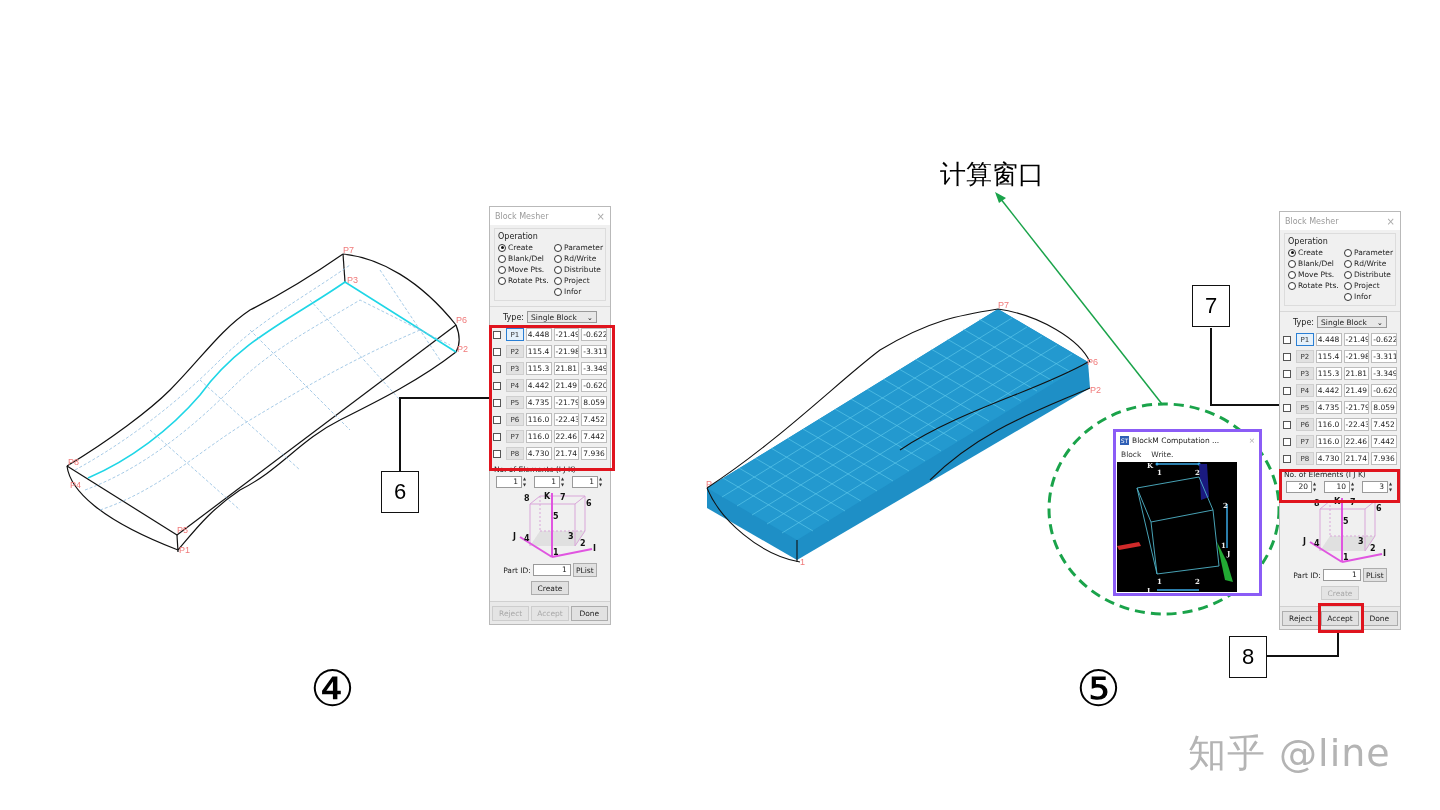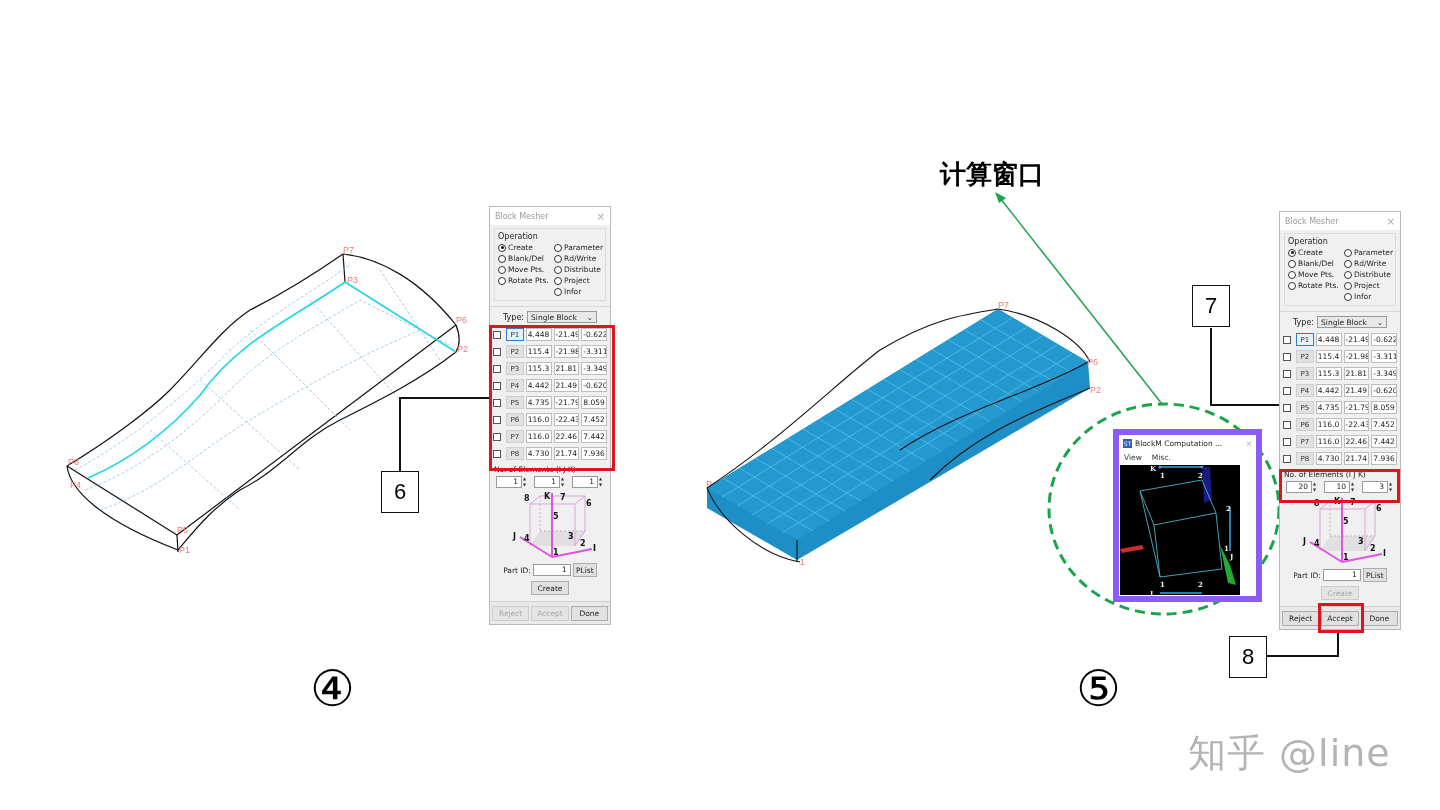--- a/index.html
+++ b/index.html
@@ -69,31 +69,31 @@
   .create-row { display: flex; justify-content: center; margin: 4px 0 6px 0; }
   .footer { display: flex; gap: 2px; padding: 4px 2px 3px 2px; border-top: 1px solid #d0d0d0; background: #e9e9e9; }
   .footer .btn { flex: 1; height: 15px; }
 
   .redbox { position: absolute; border: 3px solid #e0141e; pointer-events: none; }
   .callout {
     position: absolute; width: 38px; height: 42px; border: 1.5px solid #111; background: #fff;
     font-family: "Liberation Sans", sans-serif; font-size: 22px; display: flex; align-items: center; justify-content: center;
   }
   .comp-win {
-    position: absolute; width: 149px; background: #fff; border: 6px solid #8b5cf6; font-size: 8px;
+    position: absolute; width: 149px; background: #fff; border: 3px solid #8b5cf6; font-size: 8px;
   }
   .comp-title { height: 17px; display: flex; align-items: center; gap: 3px; padding: 0 4px; font-size: 7.5px; color: #222; }
   .comp-icon { width: 9px; height: 9px; background: #2f5fb5; color: #fff; font-size: 6px; line-height: 9px; text-align: center; }
   .comp-menu { display: flex; gap: 10px; padding: 1px 5px 3px 5px; font-size: 7.5px; color: #333; }
   .comp-canvas { width: 120px; height: 130px; background: #000; margin: 0 1px 1px 1px; position: relative; }
   .watermark {
     position: absolute; font-family: "DejaVu Sans", sans-serif; font-size: 38px; color: #b4b4b4; letter-spacing: 1px;
   }
   .heading-cn {
-    position: absolute; font-family: "DejaVu Sans", sans-serif; font-weight: bold; font-size: 26px; color: #000;
+    position: absolute; font-family: "DejaVu Sans", sans-serif; font-weight: normal; font-size: 26px; color: #000;
   }
 </style>
 </head>
 <body>
 
 <div class="heading-cn" style="left:940px; top:157px;">计算窗口</div>
 
 <svg class="abs" style="left:0; top:0;" width="1440" height="810">
 
   <g>
@@ -562,22 +562,22 @@
 <div class="redbox" style="left:1279px; top:469px; width:121px; height:34px;"></div>
 <div class="redbox" style="left:1318px; top:603px; width:46px; height:30px;"></div>
 
 <div class="comp-win" style="left:1113px; top:429px;">
   <div class="comp-title">
     <span class="comp-icon">ST</span>
     <span style="flex:1;">BlockM Computation ...</span>
     <span style="color:#aaa;">×</span>
   </div>
   <div class="comp-menu">
-    <span>View</span>
-    <span>Misc.</span>
+    <span>Block</span>
+    <span>Write.</span>
   </div>
   <div class="comp-canvas">
     <svg width="120" height="130">
       <line x1="40" y1="2" x2="82" y2="2" stroke="#3aa9e6" stroke-width="1.5"></line>
       <circle cx="40" cy="2" r="1.5" fill="#3aa9e6"></circle>
         <circle cx="82" cy="2" r="1.5" fill="#3aa9e6"></circle>
       <polygon points="82,2 90,2 92,35 84,38" fill="#2020a0" opacity="0.8"></polygon>
       <g stroke="#4fb3c8" stroke-width="0.9" fill="none">
         <polygon points="20,26 82,15 96,48 34,60"></polygon>
         <line x1="20" y1="26" x2="40" y2="112"></line>

